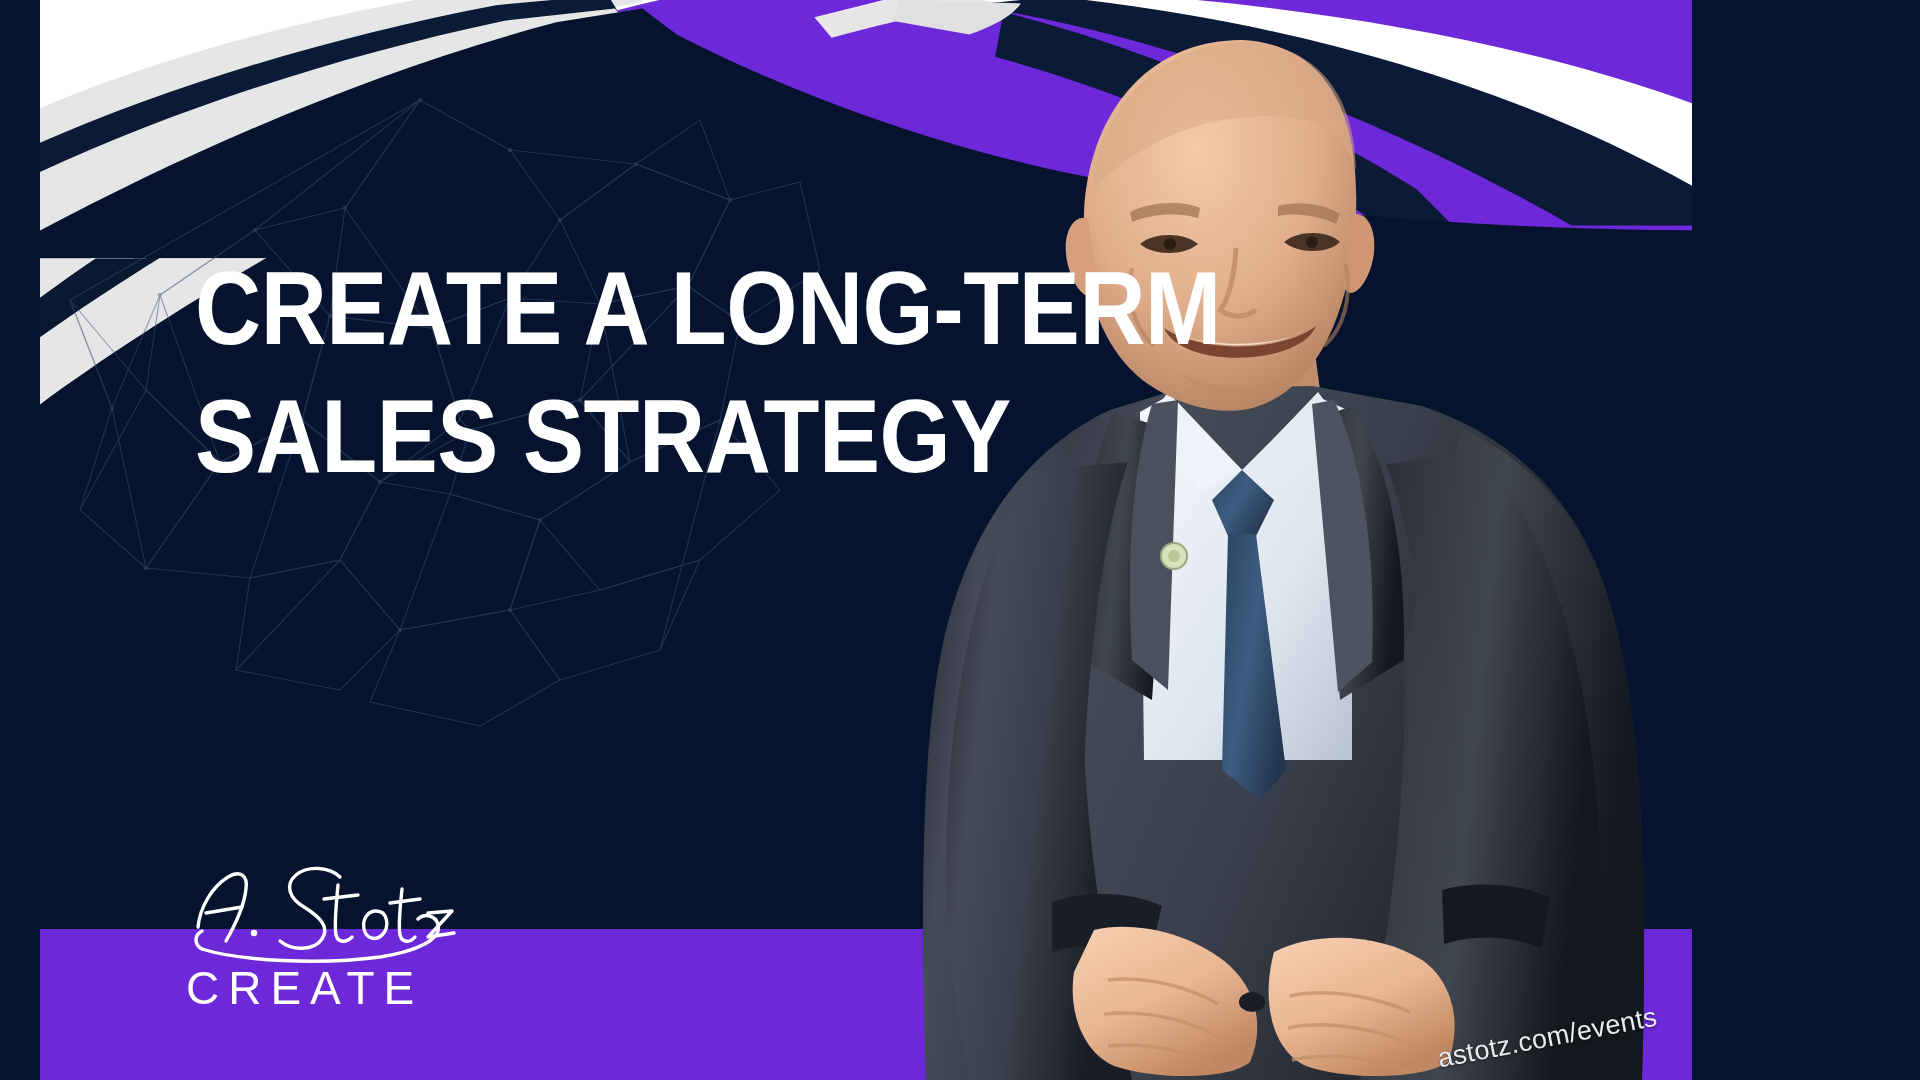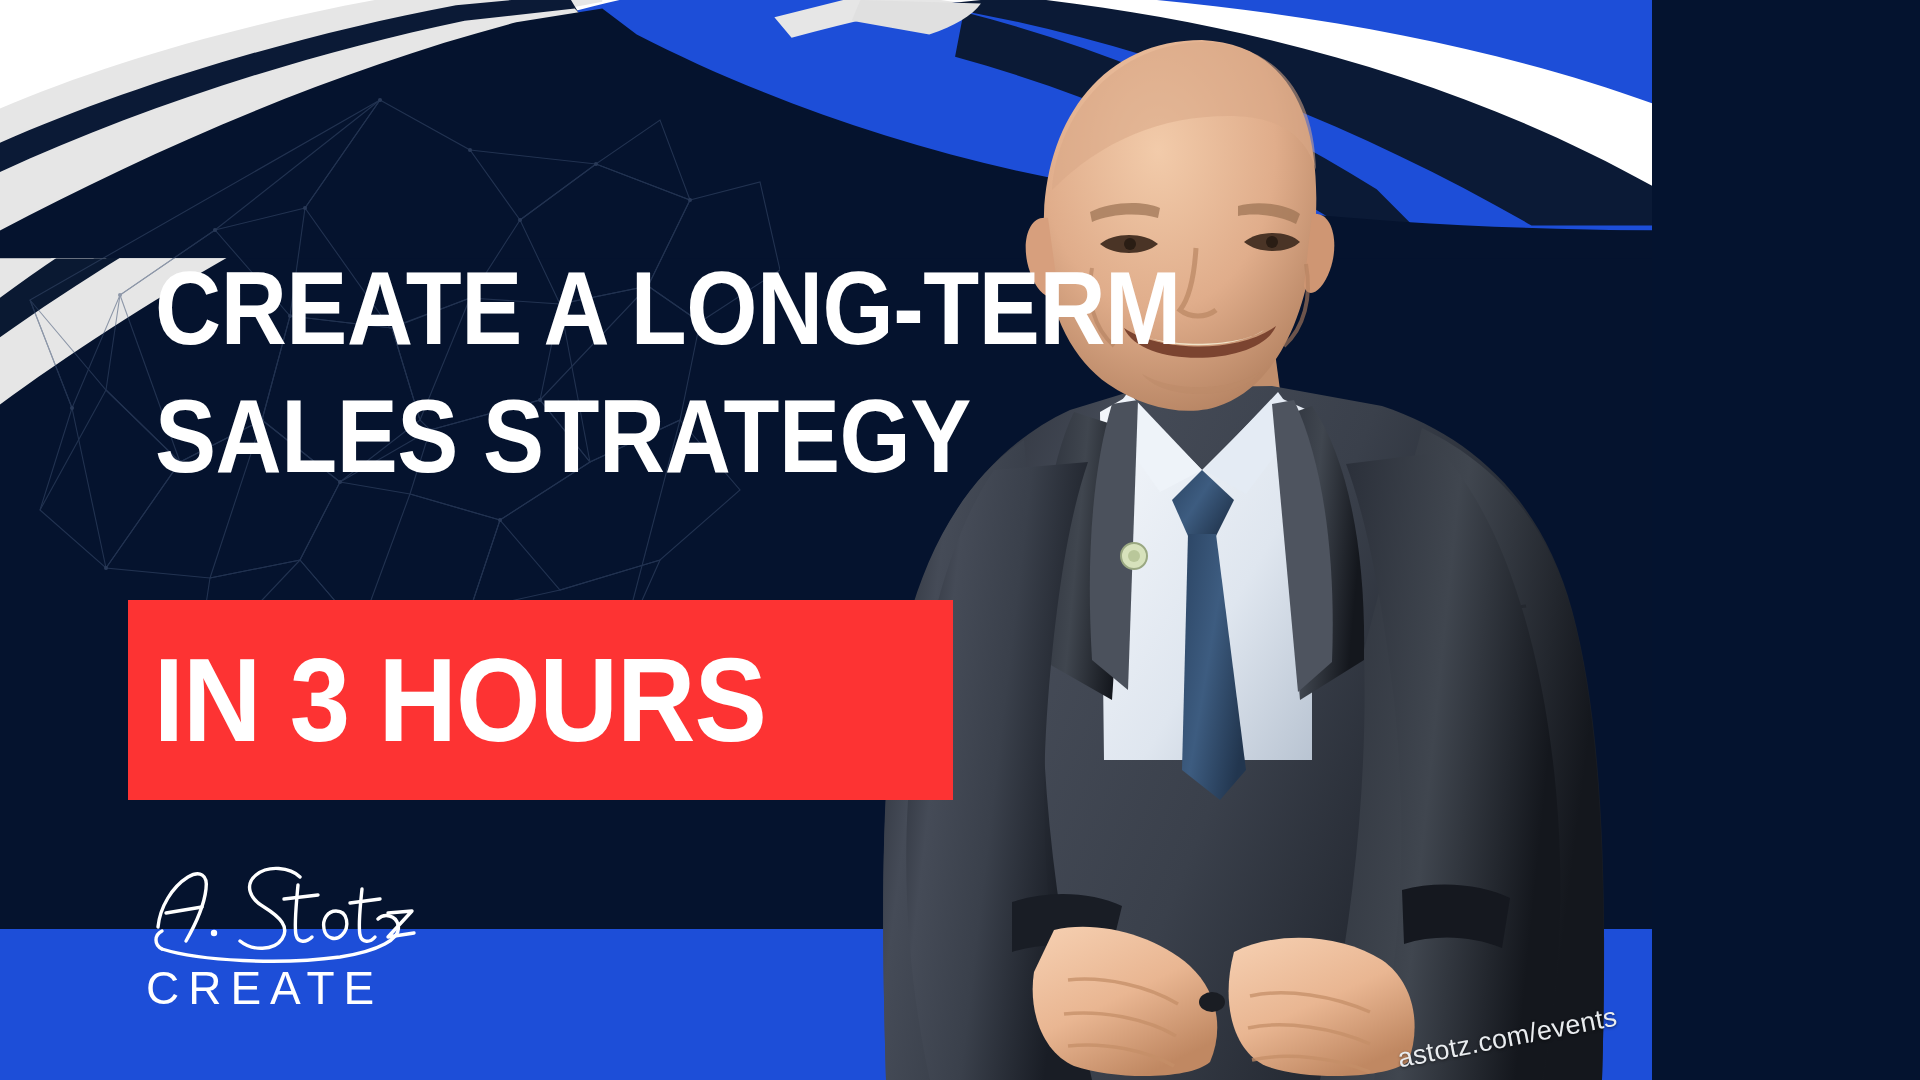--- a/index.html
+++ b/index.html
@@ -2,22 +2,23 @@
 <html><head>
 <meta charset="utf-8">
 <style>
   * { margin:0; padding:0; box-sizing:border-box; }
   html, body { width:1920px; height:1080px; overflow:hidden; background:#04132f; }
   body { font-family:"Liberation Sans", sans-serif; }
 
   #stage {
     position:relative;
     width:1652px; height:1080px;
-    background:#1d4ed8;
+    background:#6d28d9;
     overflow:hidden;
+    margin-left:40px;
   }
 
   
   .swoosh-layer { position:absolute; inset:0; pointer-events:none; }
 
   
   .net { position:absolute; left:0; top:90px; width:780px; height:640px; opacity:.55; }
 
   
   .portrait {
@@ -354,23 +355,20 @@
     </g>
 
     <ellipse cx="370" cy="1002" rx="13" ry="10" fill="#1a1d23"></ellipse>
   </svg>
 
   <div class="headline">
     <span class="line">CREATE A LONG-TERM</span>
     <span class="line">SALES STRATEGY</span>
   </div>
 
-  <div class="redbar">
-    <span>IN 3 HOURS</span>
-  </div>
 
   <div class="logo">
     <svg class="logo-script" viewBox="0 0 300 110">
       <g fill="none" stroke="#ffffff" stroke-width="3.4" stroke-linecap="round" stroke-linejoin="round">
 
         <path d="M18,72 C20,52 32,32 48,22 C60,15 68,20 66,34 C64,52 54,72 46,86"></path>
         <path d="M26,58 L62,52"></path>
 
         <circle cx="74" cy="78" r="3.2" fill="#ffffff" stroke="none"></circle>
 

